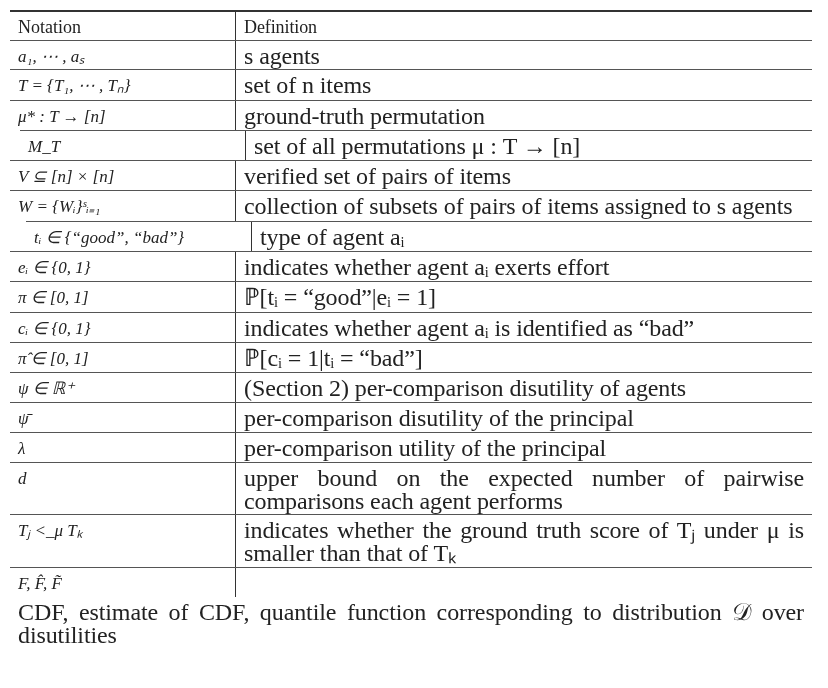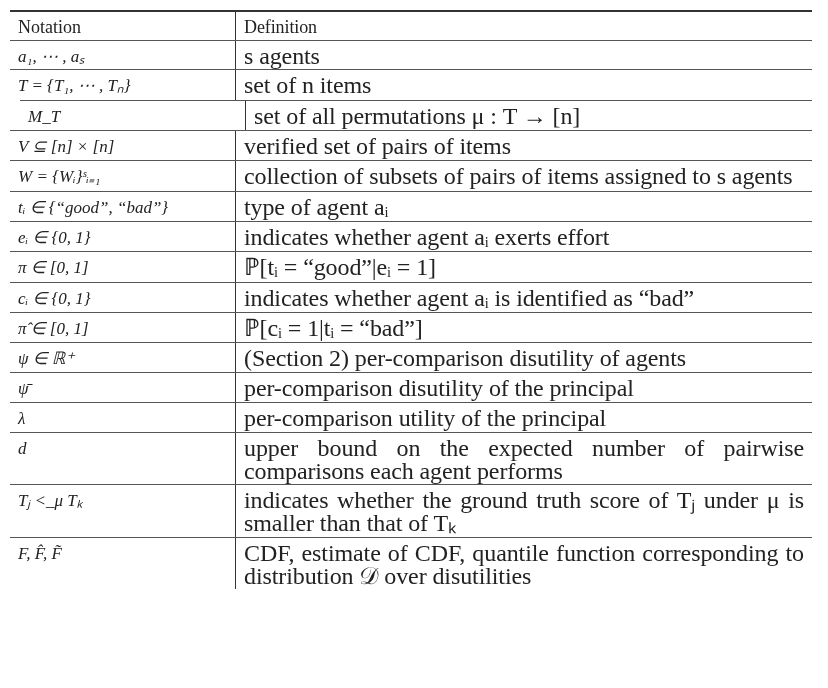--- a/index.html
+++ b/index.html
@@ -25,33 +25,37 @@
   </div>
   <div id="rows">
       <div class="row" style="height: 29px;">
         <div class="cell c1">a₁, ⋯ , aₛ</div>
         <div class="cell c2">s agents</div>
       </div>
       <div class="row" style="height: 31px;">
         <div class="cell c1">T = {T₁, ⋯ , Tₙ}</div>
         <div class="cell c2">set of n items</div>
       </div>
+      <div class="row" style="height: 30px;">
+        <div class="cell c1">μ* : T → [n]</div>
+        <div class="cell c2">ground-truth permutation</div>
+      </div>
       <div class="row" style="height: 30px; margin-left: 10px;">
         <div class="cell c1">M_T</div>
         <div class="cell c2">set of all permutations μ : T → [n]</div>
       </div>
       <div class="row" style="height: 30px;">
         <div class="cell c1">V ⊆ [n] × [n]</div>
         <div class="cell c2">verified set of pairs of items</div>
       </div>
       <div class="row" style="height: 31px;">
         <div class="cell c1">W = {Wᵢ}ˢᵢ₌₁</div>
         <div class="cell c2">collection of subsets of pairs of items assigned to s agents</div>
       </div>
-      <div class="row" style="height: 30px;">
+      <div class="row" style="height: 30px; margin-left: 16px;">
         <div class="cell c1">tᵢ ∈ {“good”, “bad”}</div>
         <div class="cell c2">type of agent aᵢ</div>
       </div>
       <div class="row" style="height: 30px;">
         <div class="cell c1">eᵢ ∈ {0, 1}</div>
         <div class="cell c2">indicates whether agent aᵢ exerts effort</div>
       </div>
       <div class="row" style="height: 31px;">
         <div class="cell c1">π ∈ [0, 1]</div>
         <div class="cell c2">ℙ[tᵢ = “good”|eᵢ = 1]</div>
@@ -77,18 +81,18 @@
         <div class="cell c2">per-comparison utility of the principal</div>
       </div>
       <div class="row" style="height: 52px;">
         <div class="cell c1">d</div>
         <div class="cell c2">upper bound on the expected number of pairwise comparisons each agent performs</div>
       </div>
       <div class="row" style="height: 53px;">
         <div class="cell c1">Tⱼ &lt;_μ Tₖ</div>
         <div class="cell c2">indicates whether the ground truth score of Tⱼ under μ is smaller than that of Tₖ</div>
       </div>
-      <div class="row" style="height: 52px;">
+      <div class="row" style="height: 52px; flex-direction: column;">
         <div class="cell c1">F, F̂, F̃</div>
         <div class="cell c2">CDF, estimate of CDF, quantile function corresponding to distribution 𝒟 over disutilities</div>
       </div>
     </div>
 </div>
 
 </body></html>

